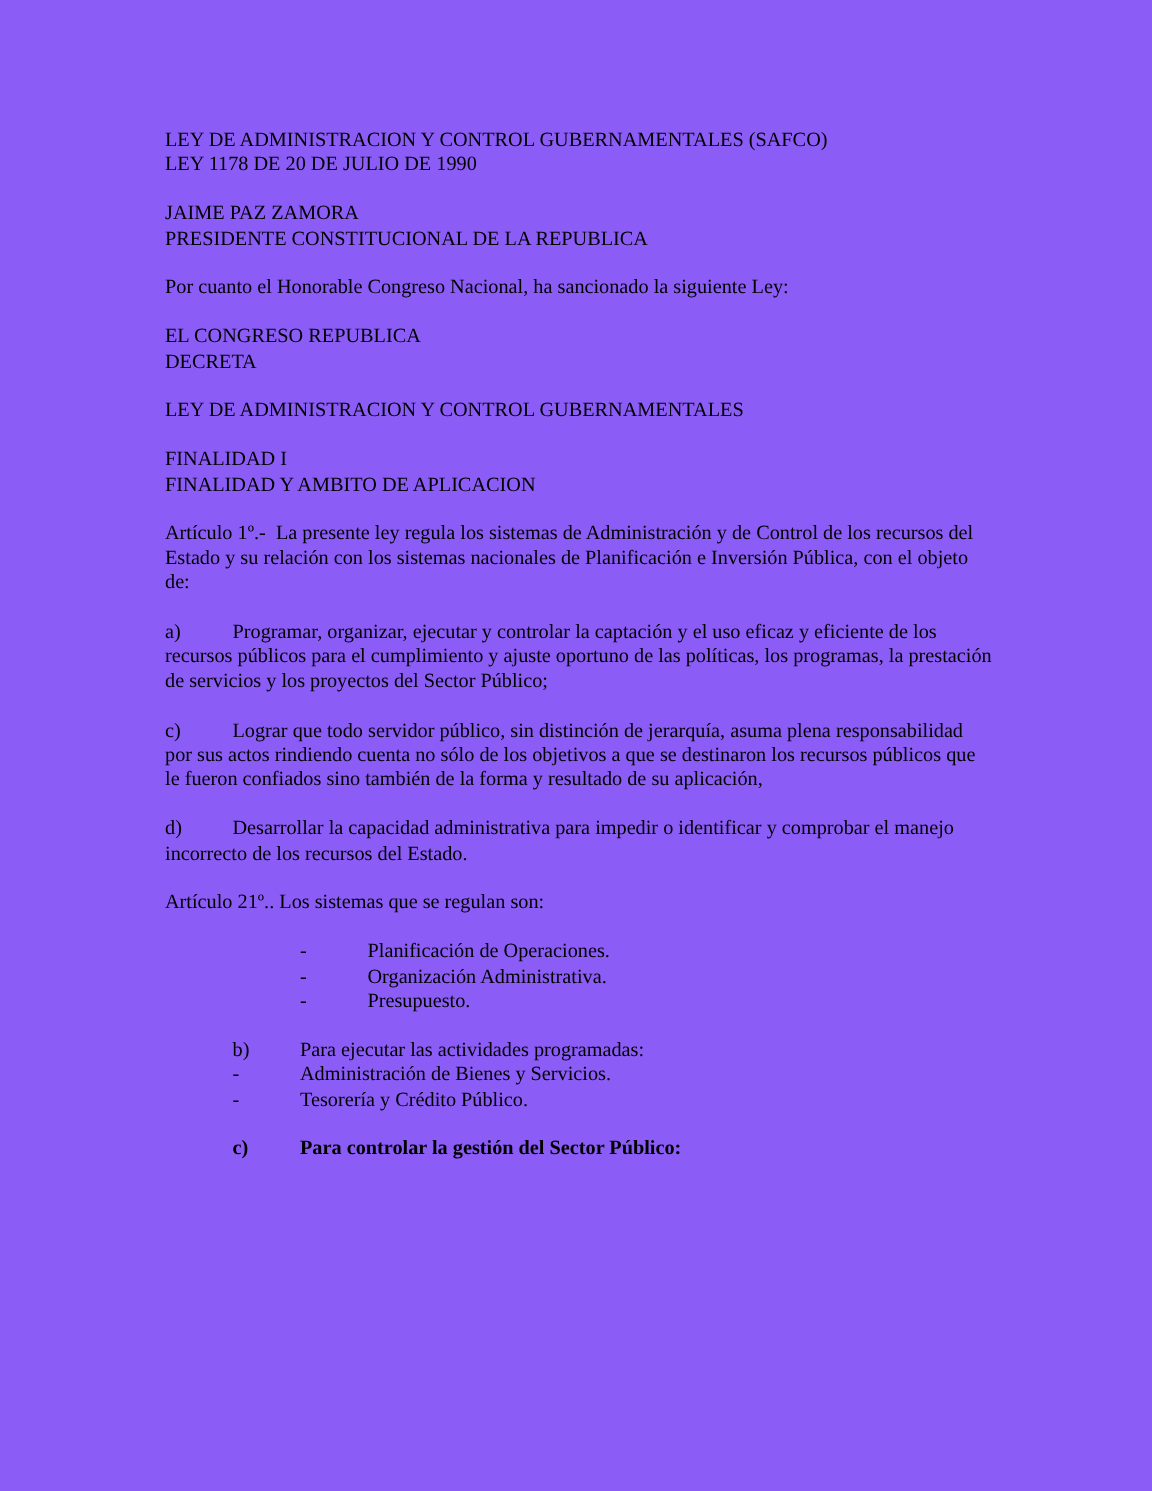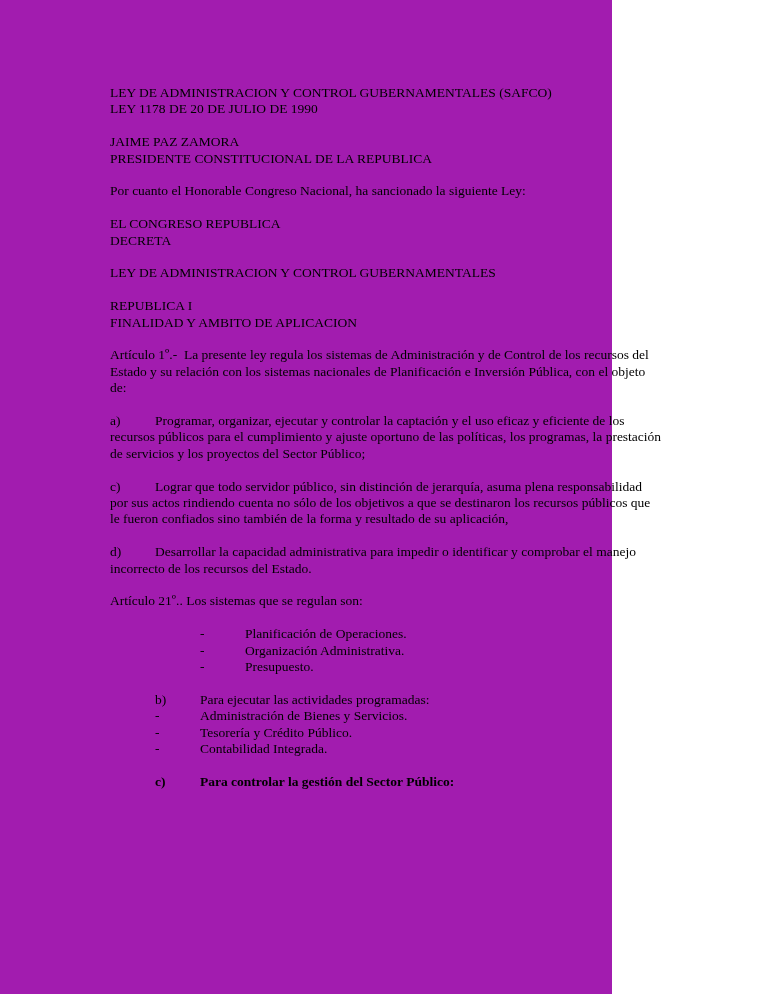--- a/index.html
+++ b/index.html
@@ -7,23 +7,23 @@
     padding: 0;
   }
   body {
     width: 768px;
     height: 994px;
     background: #ffffff;
     overflow: hidden;
   }
   .page {
     position: relative;
-    width: 612px;
+    width: 768px;
     height: 994px;
-    background: #a21caf;
+    background: #8b5cf6;
     font-family: "Liberation Serif", "DejaVu Serif", serif;
     color: #000000;
   }
   .content {
     position: absolute;
     top: 85px;
     left: 110px;
     width: 552px;
   }
   .block {
@@ -66,21 +66,21 @@
         <p class="line lvl-0"><span>Por cuanto el Honorable Congreso Nacional, ha sancionado la siguiente Ley:</span></p>
       </div>
       <div class="block">
         <p class="line lvl-0"><span>EL CONGRESO REPUBLICA</span></p>
         <p class="line lvl-0"><span>DECRETA</span></p>
       </div>
       <div class="block">
         <p class="line lvl-0"><span>LEY DE ADMINISTRACION Y CONTROL GUBERNAMENTALES</span></p>
       </div>
       <div class="block">
-        <p class="line lvl-0"><span>REPUBLICA I</span></p>
+        <p class="line lvl-0"><span>FINALIDAD I</span></p>
         <p class="line lvl-0"><span>FINALIDAD Y AMBITO DE APLICACION</span></p>
       </div>
       <div class="block">
         <p class="line lvl-0"><span>Artículo 1º.-&nbsp; La presente ley regula los sistemas de Administración y de Control de los recursos del Estado y su relación con los sistemas nacionales de Planificación e Inversión Pública, con el objeto de:</span></p>
       </div>
       <div class="block">
         <p class="line lvl-0"><span class="marker">a)</span><span>Programar, organizar, ejecutar y controlar la captación y el uso eficaz y eficiente de los recursos públicos para el cumplimiento y ajuste oportuno de las políticas, los programas, la prestación de servicios y los proyectos del Sector Público;</span></p>
       </div>
       <div class="block">
         <p class="line lvl-0"><span class="marker">c)</span><span>Lograr que todo servidor público, sin distinción de jerarquía, asuma plena responsabilidad por sus actos rindiendo cuenta no sólo de los objetivos a que se destinaron los recursos públicos que le fueron confiados sino también de la forma y resultado de su aplicación,</span></p>
@@ -93,19 +93,18 @@
       </div>
       <div class="block">
         <p class="line lvl-2"><span class="marker">-</span><span>Planificación de Operaciones.</span></p>
         <p class="line lvl-2"><span class="marker">-</span><span>Organización Administrativa.</span></p>
         <p class="line lvl-2"><span class="marker">-</span><span>Presupuesto.</span></p>
       </div>
       <div class="block">
         <p class="line lvl-1"><span class="marker">b)</span><span>Para ejecutar las actividades programadas:</span></p>
         <p class="line lvl-1"><span class="marker">-</span><span>Administración de Bienes y Servicios.</span></p>
         <p class="line lvl-1"><span class="marker">-</span><span>Tesorería y Crédito Público.</span></p>
-        <p class="line lvl-1"><span class="marker">-</span><span>Contabilidad Integrada.</span></p>
       </div>
       <div class="block">
         <p class="line lvl-1"><span class="marker">c)</span><span>Para controlar la gestión del Sector Público:</span></p>
       </div>
     </div>
 </div>
 
 </body></html>

